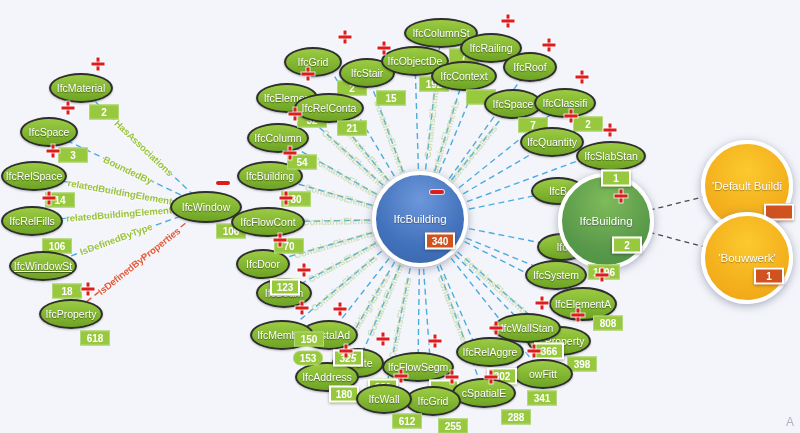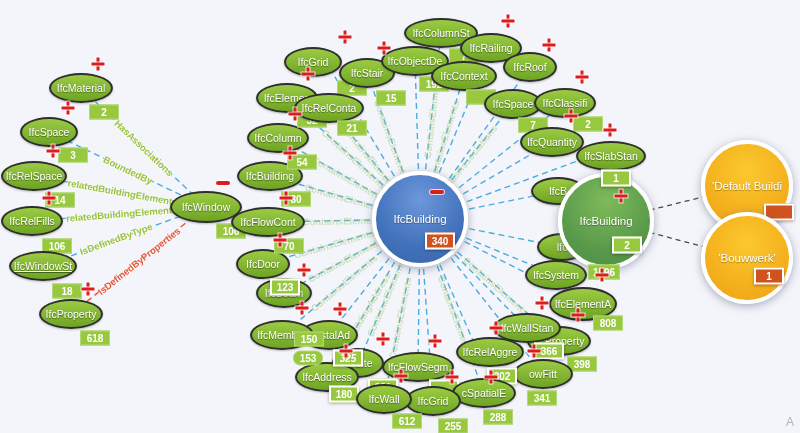--- a/index.html
+++ b/index.html
@@ -209,21 +209,21 @@
         <span>IfcRelAggre</span>
       </div>
       <div class="badge selected" style="left: 502px; top: 376px;">302</div>
       <div class="node" style="left: 382px; top: 352px; width: 72px; height: 30px;">
         <span>IfcFlowSegm</span>
       </div>
       <div class="badge selected" style="left: 444px; top: 388px;"></div>
       <div class="node" style="left: 452px; top: 378px; width: 64px; height: 30px;">
         <span>cSpatialE</span>
       </div>
-      <div class="badge plain" style="left: 498px; top: 417px;">288</div>
+      <div class="badge plain" style="left: 516px; top: 417px;">288</div>
       <div class="node" style="left: 405px; top: 386px; width: 56px; height: 30px;">
         <span>IfcGrid</span>
       </div>
       <div class="badge plain" style="left: 453px; top: 426px;">255</div>
       <div class="node" style="left: 332px; top: 348px; width: 52px; height: 30px;">
         <span>IfcSite</span>
       </div>
       <div class="badge selected" style="left: 383px; top: 387px;">281</div>
       <div class="node" style="left: 295px; top: 362px; width: 64px; height: 30px;">
         <span>IfcAddress</span>

